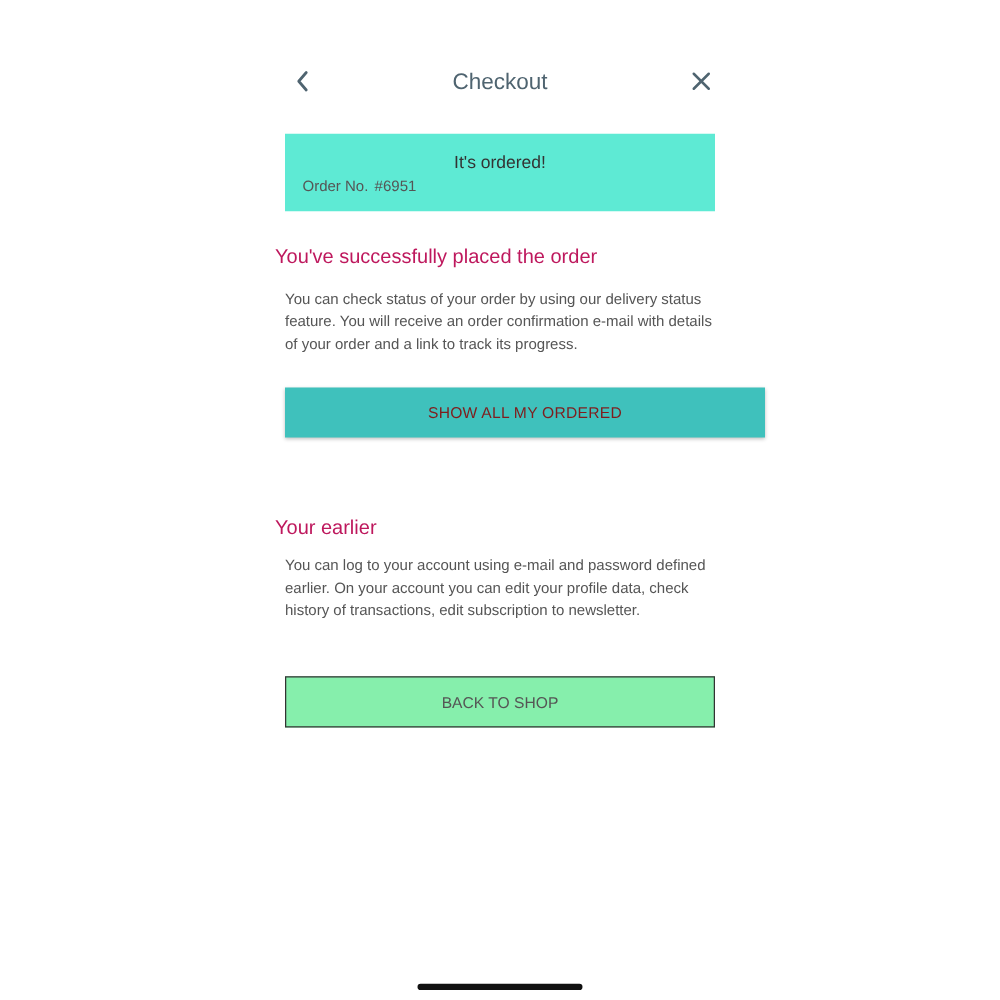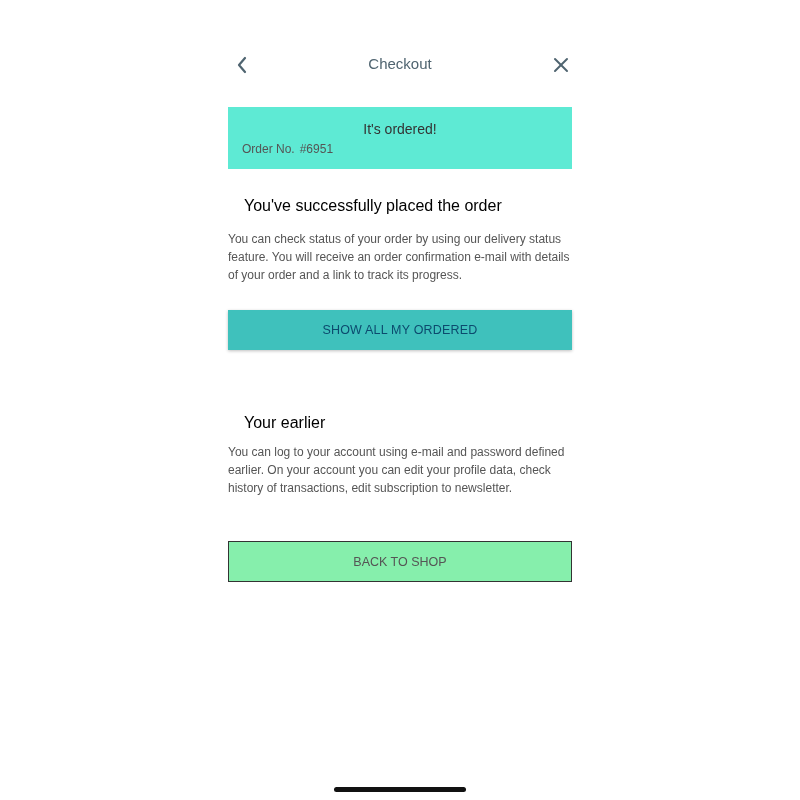--- a/index.html
+++ b/index.html
@@ -1,27 +1,27 @@
 <!DOCTYPE html>
 <html><head>
 <meta charset="utf-8">
 <style>
   html, body { margin:0; padding:0; }
   body { width:800px; height:800px; background:#ffffff; position:relative; font-family:"Liberation Sans", sans-serif; overflow:hidden; }
   .header { position:absolute; left:228px; top:50px; width:344px; height:30px; }
   .back-btn { position:absolute; left:4px; top:2px; width:22px; height:26px; cursor:pointer; }
   .close-btn { position:absolute; right:0px; top:2px; width:22px; height:26px; cursor:pointer; }
-  .title { position:absolute; left:0; right:0; top:5px; text-align:center; font-size:15px; color:#4f6470; }
+  .title { position:absolute; left:0; right:0; top:5px; text-align:center; font-size:18px; color:#4f6470; }
   .banner { position:absolute; left:228px; top:107px; width:344px; height:62px; background:#5eead4; }
   .banner-title { position:absolute; left:0; right:0; top:14px; text-align:center; font-size:14px; color:#333; }
   .order-no { position:absolute; left:14px; top:35px; font-size:12px; color:#555; }
   .order-no span { margin-right:5px;text-align:right; }
-  .h2 { position:absolute; left:244px; font-size:16px; color:#000000; }
+  .h2 { position:absolute; left:220px; font-size:16px; color:#be185d; }
   .para { position:absolute; left:228px; width:350px; font-size:12px; line-height:18px; color:#555; }
-  .primary-btn { position:absolute; left:228px; top:310px; width:344px; height:40px; background:#3fc1bc; color:#0c4a6e; border:none; font-size:12.5px; letter-spacing:0.2px; box-shadow:0 1px 3px rgba(0,0,0,0.25); font-family:"Liberation Sans", sans-serif; cursor:pointer; }
+  .primary-btn { position:absolute; left:228px; top:310px; width:384px; height:40px; background:#3fc1bc; color:#7f1d1d; border:none; font-size:12.5px; letter-spacing:0.2px; box-shadow:0 1px 3px rgba(0,0,0,0.25); font-family:"Liberation Sans", sans-serif; cursor:pointer; }
   .secondary-btn { position:absolute; left:228px; top:541px; width:344px; height:41px; background:#86efac; color:#555; border:1px solid #333; box-sizing:border-box; font-size:12.5px; font-family:"Liberation Sans", sans-serif; cursor:pointer; }
   .home-indicator { position:absolute; left:334px; top:787px; width:132px; height:5px; background:#111; border-radius:3px; }
 </style>
 </head>
 <body>
 
 <div class="header">
   <div class="back-btn">
     <svg width="22" height="26" viewBox="0 0 22 26">
       <polyline points="13,6 7,13 13,20" fill="none" stroke="#4f6470" stroke-width="2.2" stroke-linecap="round" stroke-linejoin="round"></polyline>

